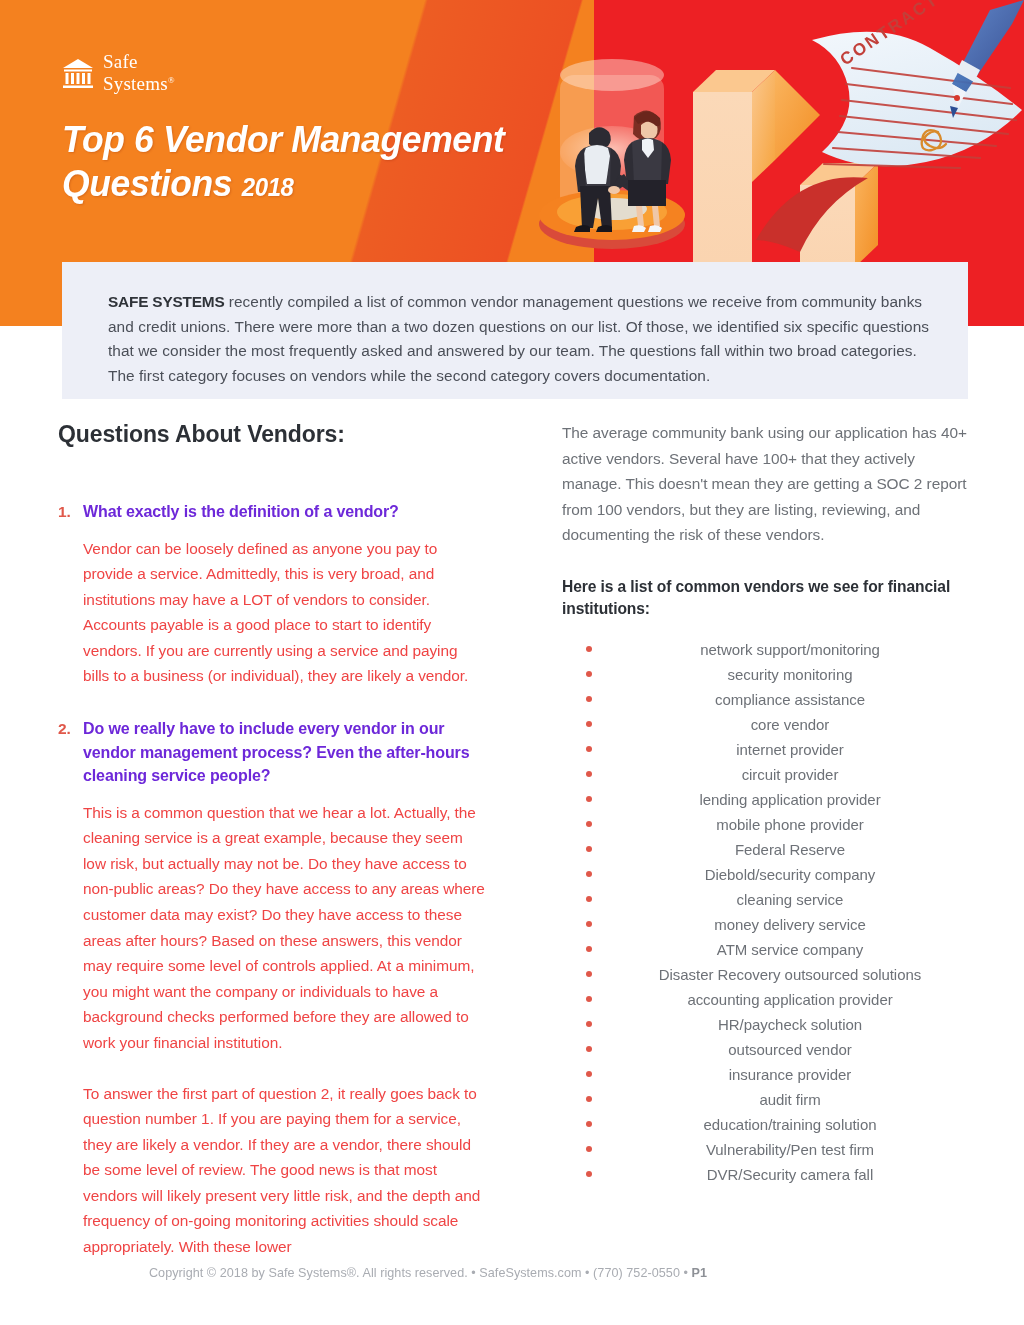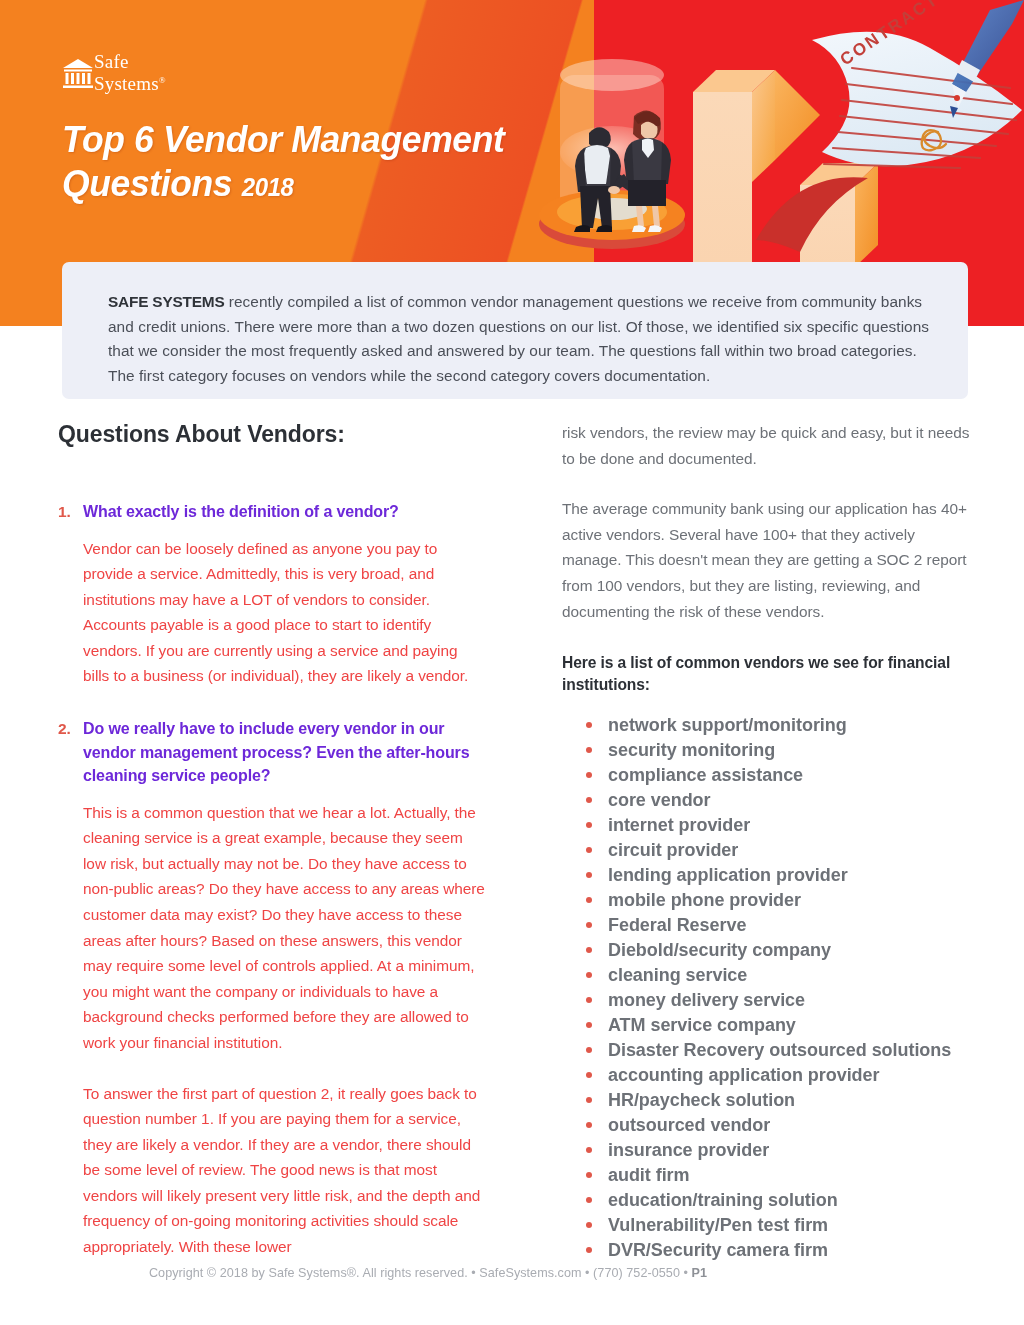--- a/index.html
+++ b/index.html
@@ -45,21 +45,21 @@
   .hdr-bottom-fold {
     position: absolute;
     left: 0; bottom: 0;
     width: 250px; height: 90px;
     background: #F4811F;
   }
 
   .logo {
     position: absolute;
     left: 62px; top: 52px;
-    display: flex; align-items: center; 
+    display: flex; align-items: center; gap: 9px;
     z-index: 30;
   }
   .logo-mark { width: 32px; height: 32px; display:block; }
   .logo-text {
     color: #ffffff;
     font-family: "Liberation Serif", serif;
     font-size: 19px;
     line-height: 19px;
     letter-spacing: 0.2px;
   }
@@ -93,21 +93,20 @@
   .illus { position: absolute; left: 0; top: 0; width: 1024px; height: 326px; z-index: 20; pointer-events: none; }
 
   
   .intro {
     position: absolute;
     left: 62px; top: 262px;
     width: 906px; height: 137px;
     background: #EDEFF7;
     z-index: 40;
     padding: 28px 38px 20px 46px;
-    border-radius: 7px;
   }
   .intro p {
     color: #4b4f58;
     font-family: "Liberation Sans Narrow", "Liberation Sans", sans-serif;
     font-size: 15.4px;
     line-height: 24.5px;
     letter-spacing: 0.05px;
   }
   .intro .lead {
     font-weight: bold;
@@ -189,25 +188,26 @@
     letter-spacing: -0.1px;
   }
   ul.vlist {
     margin-top: 17px;
     list-style: none;
     padding-left: 24px;
   }
   ul.vlist li {
     position: relative;
     color: #6d7177;
-    font-size: 18px;
+    font-size: 15px;
     line-height: 25px;
-    font-weight: 700;
+    font-weight: 400;
     padding-left: 22px;
     letter-spacing: -0.05px;
+    text-align: center;
   }
   ul.vlist li::before {
     content: "";
     position: absolute;
     left: 0; top: 9px;
     width: 6px; height: 6px;
     border-radius: 50%;
     background: #E0584A;
   }
 
@@ -379,21 +379,20 @@
         <div class="q-row">
           <div class="q-num">2.</div>
           <div class="q-text">Do we really have to include every vendor in our vendor management process? Even the after-hours cleaning service people?</div>
         </div>
         <div class="answer">This is a common question that we hear a lot. Actually, the cleaning service is a great example, because they seem low risk, but actually may not be. Do they have access to non-public areas? Do they have access to any areas where customer data may exist? Do they have access to these areas after hours? Based on these answers, this vendor may require some level of controls applied. At a minimum, you might want the company or individuals to have a background checks performed before they are allowed to work your financial institution.</div>
         <div class="answer">To answer the first part of question 2, it really goes back to question number 1. If you are paying them for a service, they are likely a vendor. If they are a vendor, there should be some level of review. The good news is that most vendors will likely present very little risk, and the depth and frequency of on-going monitoring activities should scale appropriately. With these lower</div>
       </div>
     </div>
 
     <div class="col-right">
-      <div class="r-para">risk vendors, the review may be quick and easy, but it needs to be done and documented.</div>
       <div class="r-para">The average community bank using our application has 40+ active vendors. Several have 100+ that they actively manage. This doesn't mean they are getting a SOC 2 report from 100 vendors, but they are listing, reviewing, and documenting the risk of these vendors.</div>
       <div class="list-head">Here is a list of common vendors we see for financial institutions:</div>
       <ul class="vlist">
         <li>network support/monitoring</li>
         <li>security monitoring</li>
         <li>compliance assistance</li>
         <li>core vendor</li>
         <li>internet provider</li>
         <li>circuit provider</li>
         <li>lending application provider</li>
@@ -404,21 +403,21 @@
         <li>money delivery service</li>
         <li>ATM service company</li>
         <li>Disaster Recovery outsourced solutions</li>
         <li>accounting application provider</li>
         <li>HR/paycheck solution</li>
         <li>outsourced vendor</li>
         <li>insurance provider</li>
         <li>audit firm</li>
         <li>education/training solution</li>
         <li>Vulnerability/Pen test firm</li>
-        <li>DVR/Security camera firm</li>
+        <li>DVR/Security camera fall</li>
       </ul>
     </div>
   </div>
 
   <div class="footer">
     <span>Copyright © 2018 by Safe Systems®. All rights reserved. • SafeSystems.com • (770) 752-0550 • </span><b>P1</b>
   </div>
 
 </div>
 

